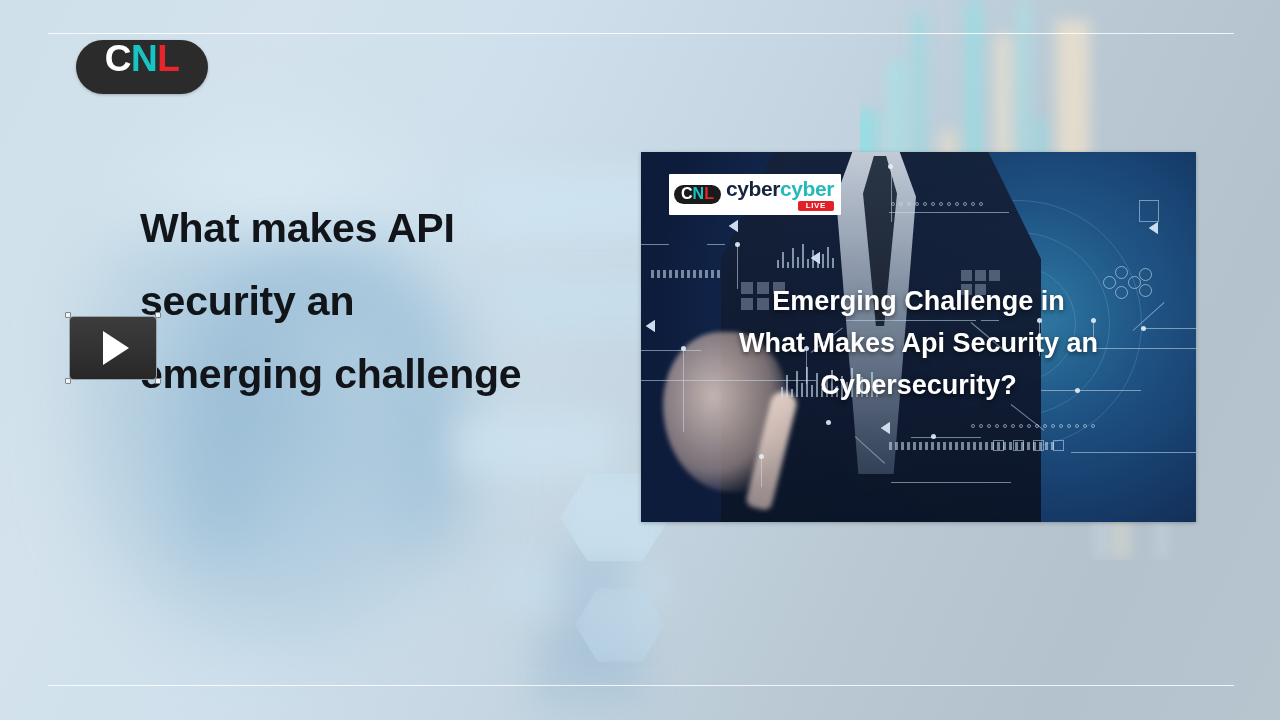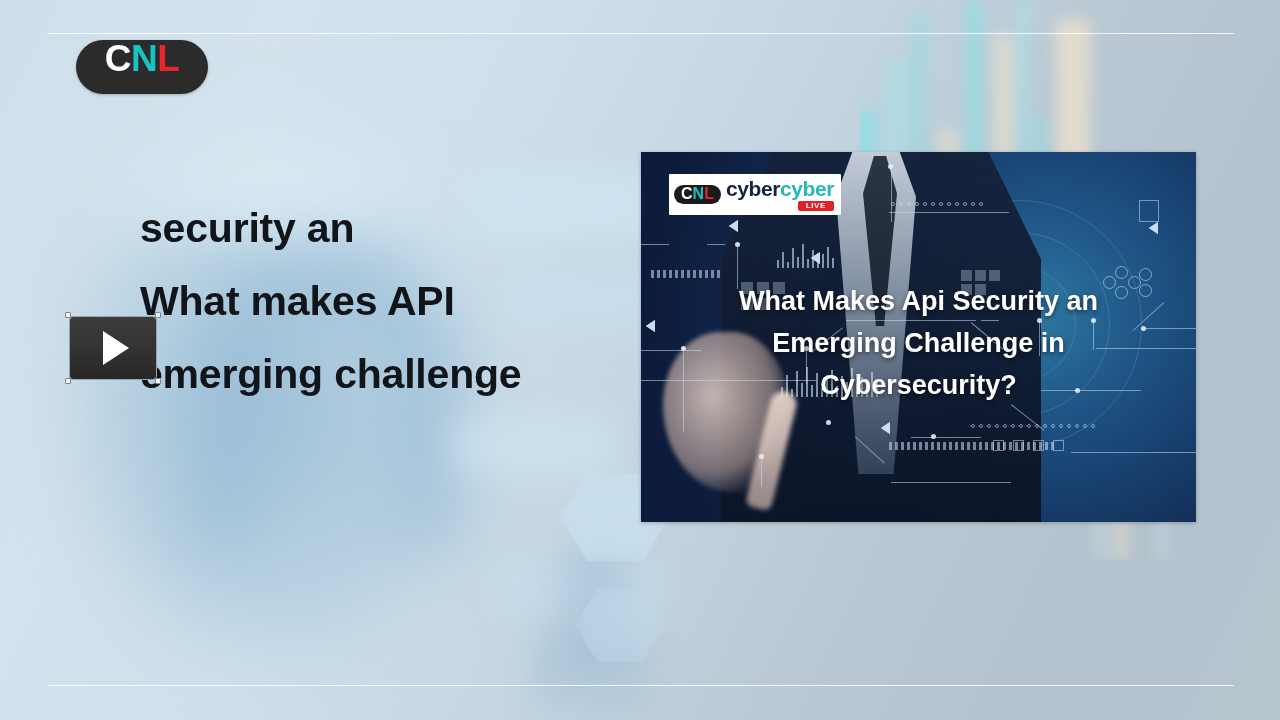--- a/index.html
+++ b/index.html
@@ -283,22 +283,22 @@
   <div class="rule rule-top"></div>
   <div class="rule rule-bottom"></div>
 
   <div class="cnl-logo">
     <div class="txt">
       <span class="cnl-c">C</span><span class="cnl-n">N</span><span class="cnl-l">L</span>
     </div>
   </div>
 
   <div class="headline">
+    <span>What makes API</span>
     <span>security an</span>
-    <span>What makes API</span>
     <span>emerging challenge</span>
   </div>
 
 
   <div class="play-wrap">
     <div class="play-btn">
       <div class="play-tri"></div>
     </div>
     <div class="handle h-tl"></div>
     <div class="handle h-tr"></div>
@@ -535,20 +535,20 @@
         </div>
         <div class="cn-word">
           <div>
             <span class="w cn-cyber">cyber</span><span class="w cn-news">cyber</span>
           </div>
           <div class="cn-live">LIVE</div>
         </div>
       </div>
 
       <div class="thumb-title">
+        <span>Emerging Challenge in</span>
         <span>What Makes Api Security an</span>
-        <span>Emerging Challenge in</span>
         <span>Cybersecurity?</span>
       </div>
     </div>
   </div>
 
 </div>
 
 </body></html>

